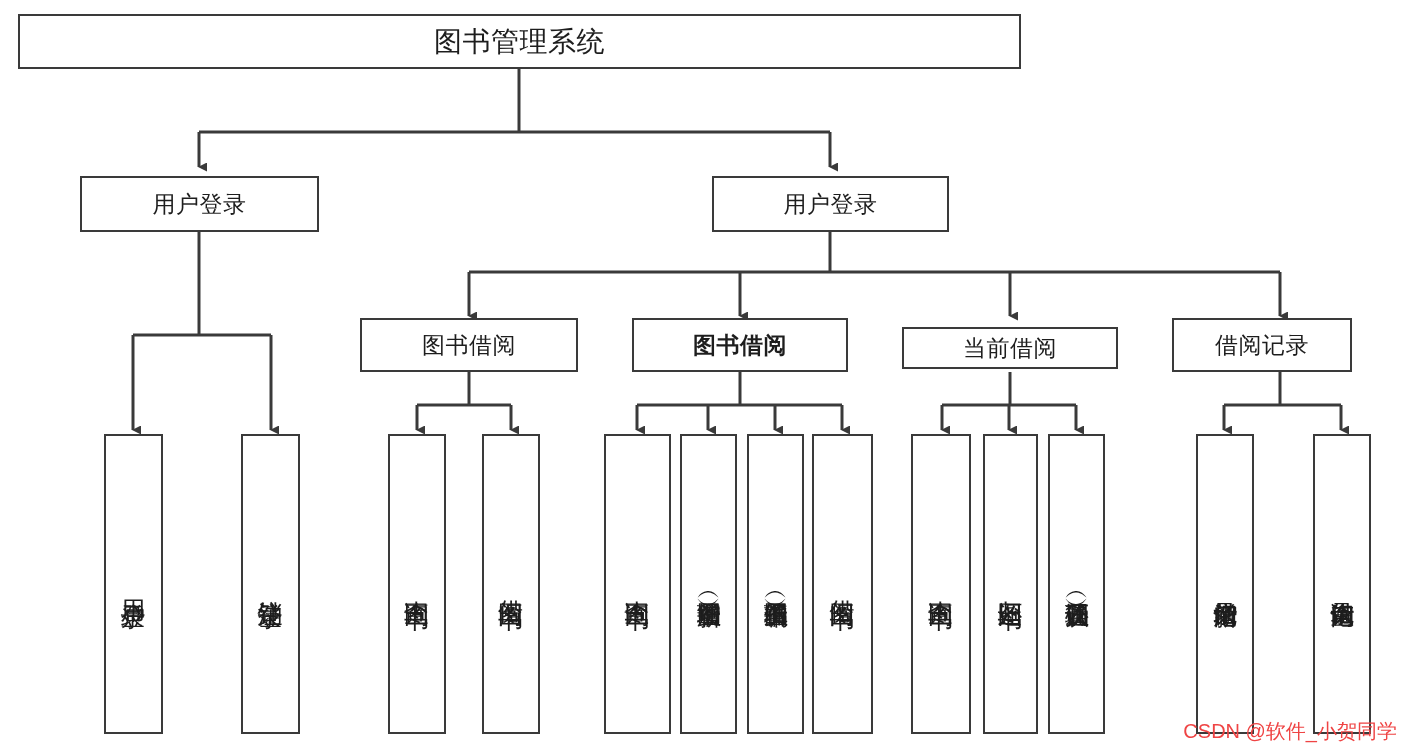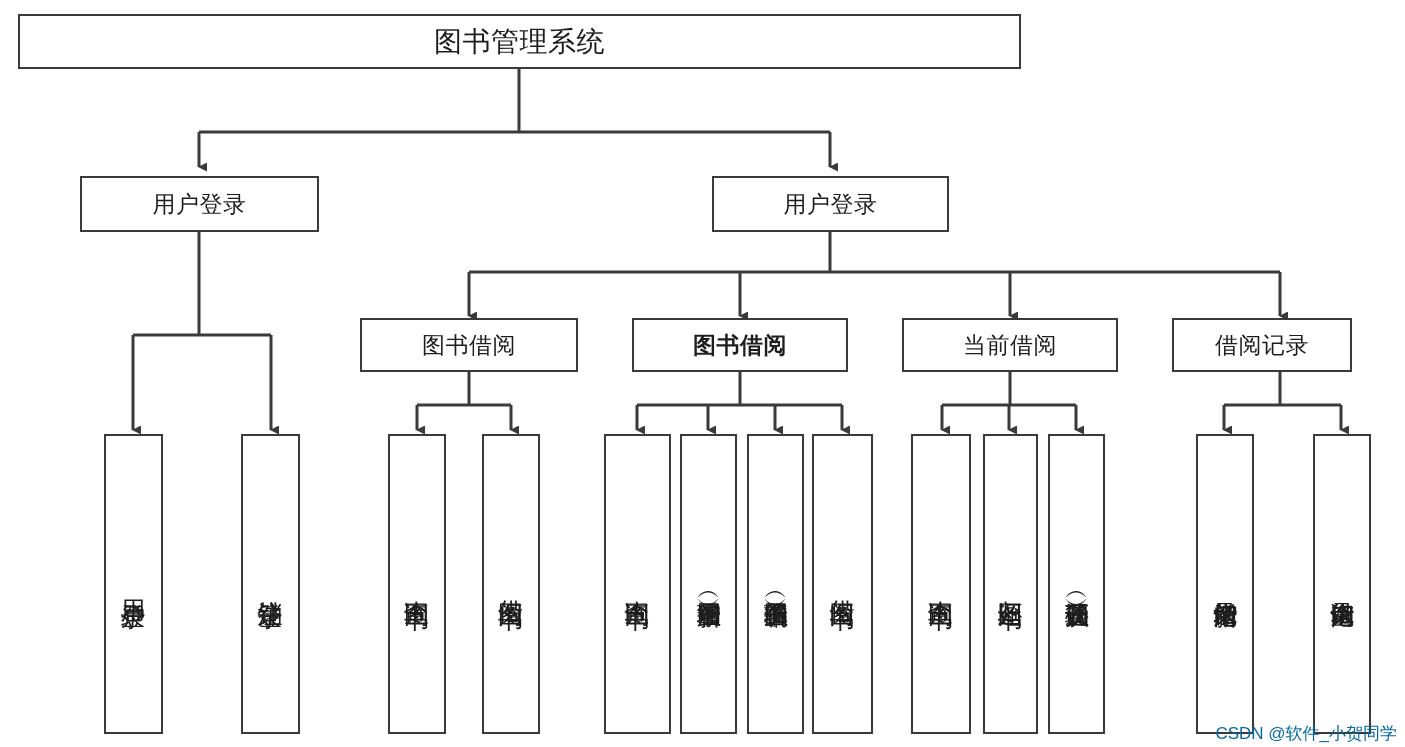--- a/index.html
+++ b/index.html
@@ -65,22 +65,22 @@
     max-height: 278px;
   }
   .node.vert .node-label.tight {
     font-size: 24px;
     letter-spacing: 0px;
   }
   .watermark {
     position: absolute;
     right: 8px;
     bottom: 2px;
-    font-size: 17px;
-    color: #0369a1;
+    font-size: 20px;
+    color: #ef4444;
     white-space: nowrap;
     user-select: none;
     margin-left: 6px;
   }
 </style>
 </head>
 <body>
 
 <div id="diagram-root">
 
@@ -146,21 +146,21 @@
   <div class="node horiz" style="left:712px; top:176px; width:237px; height:56px;">
     <span class="node-label">用户登录</span>
   </div>
 
   <div class="node horiz" style="left:360px; top:318px; width:218px; height:54px;">
     <span class="node-label">图书借阅</span>
   </div>
   <div class="node horiz" style="left:632px; top:318px; width:216px; height:54px;font-weight:bold;">
     <span class="node-label">图书借阅</span>
   </div>
-  <div class="node horiz" style="left:902px; top:318px; width:216px; height:54px;">
+  <div class="node horiz" style="left:902px; top:327px; width:216px; height:42px;">
     <span class="node-label">当前借阅</span>
   </div>
   <div class="node horiz" style="left:1172px; top:318px; width:180px; height:54px;">
     <span class="node-label">借阅记录</span>
   </div>
 
   <div class="node vert" style="left:104px; top:434px; width:59px; height:300px;">
     <span class="node-label">用户登录</span>
   </div>
   <div class="node vert" style="left:241px; top:434px; width:59px; height:300px;">

